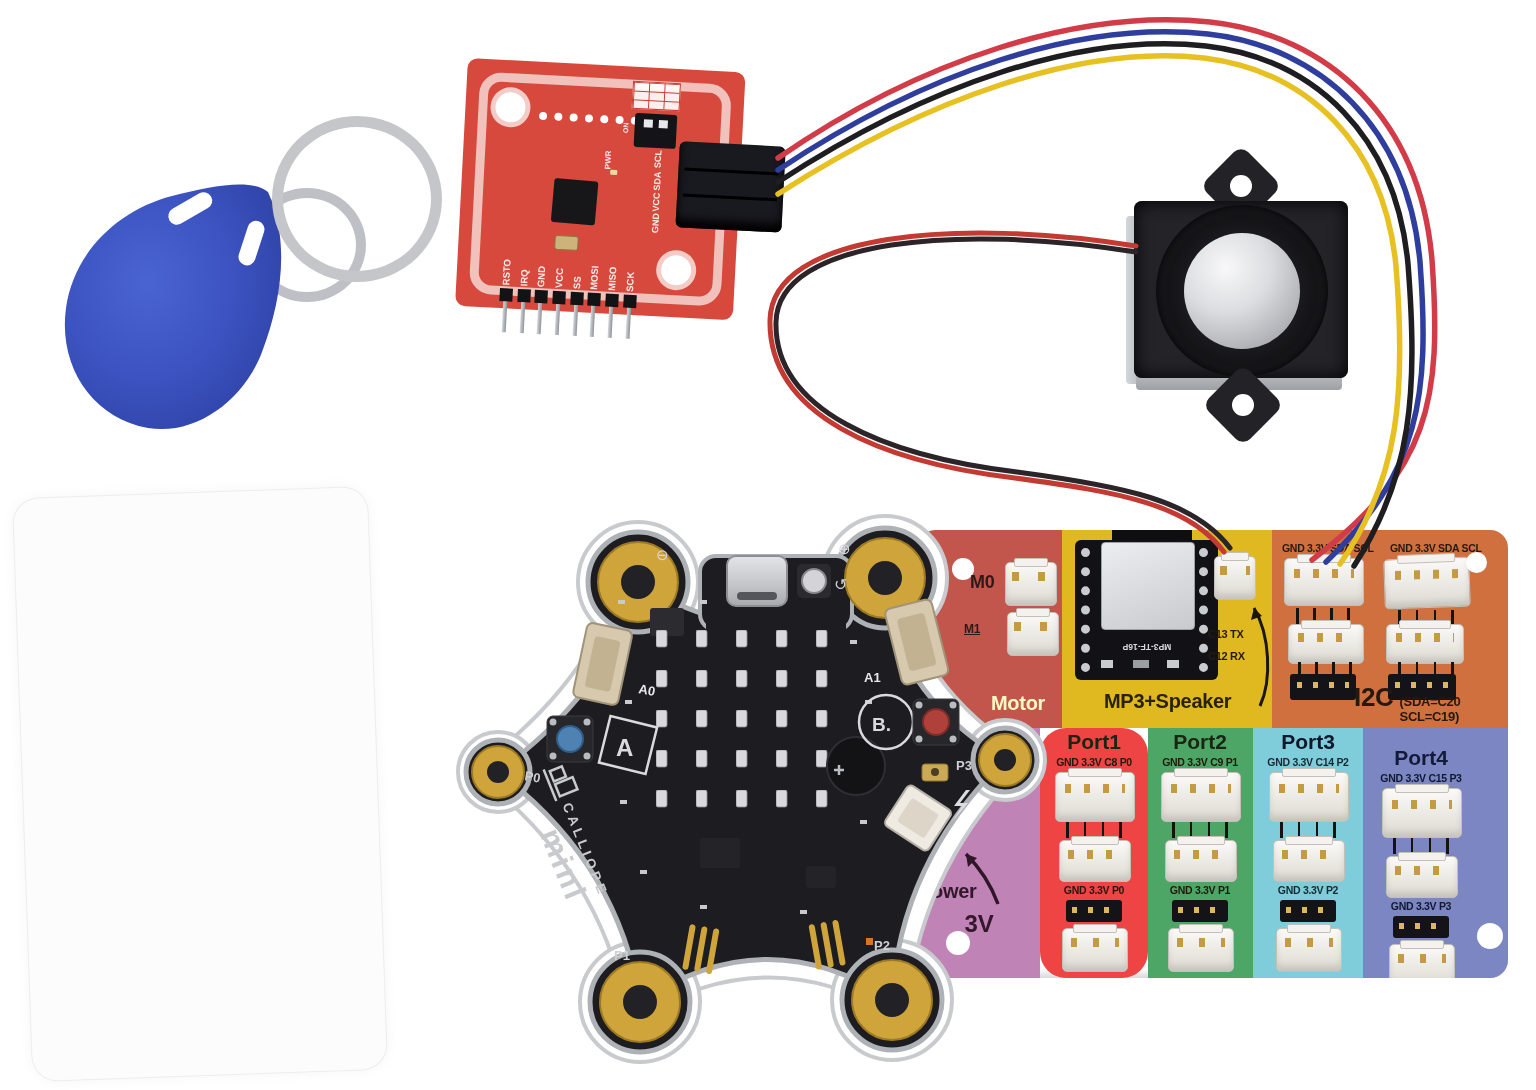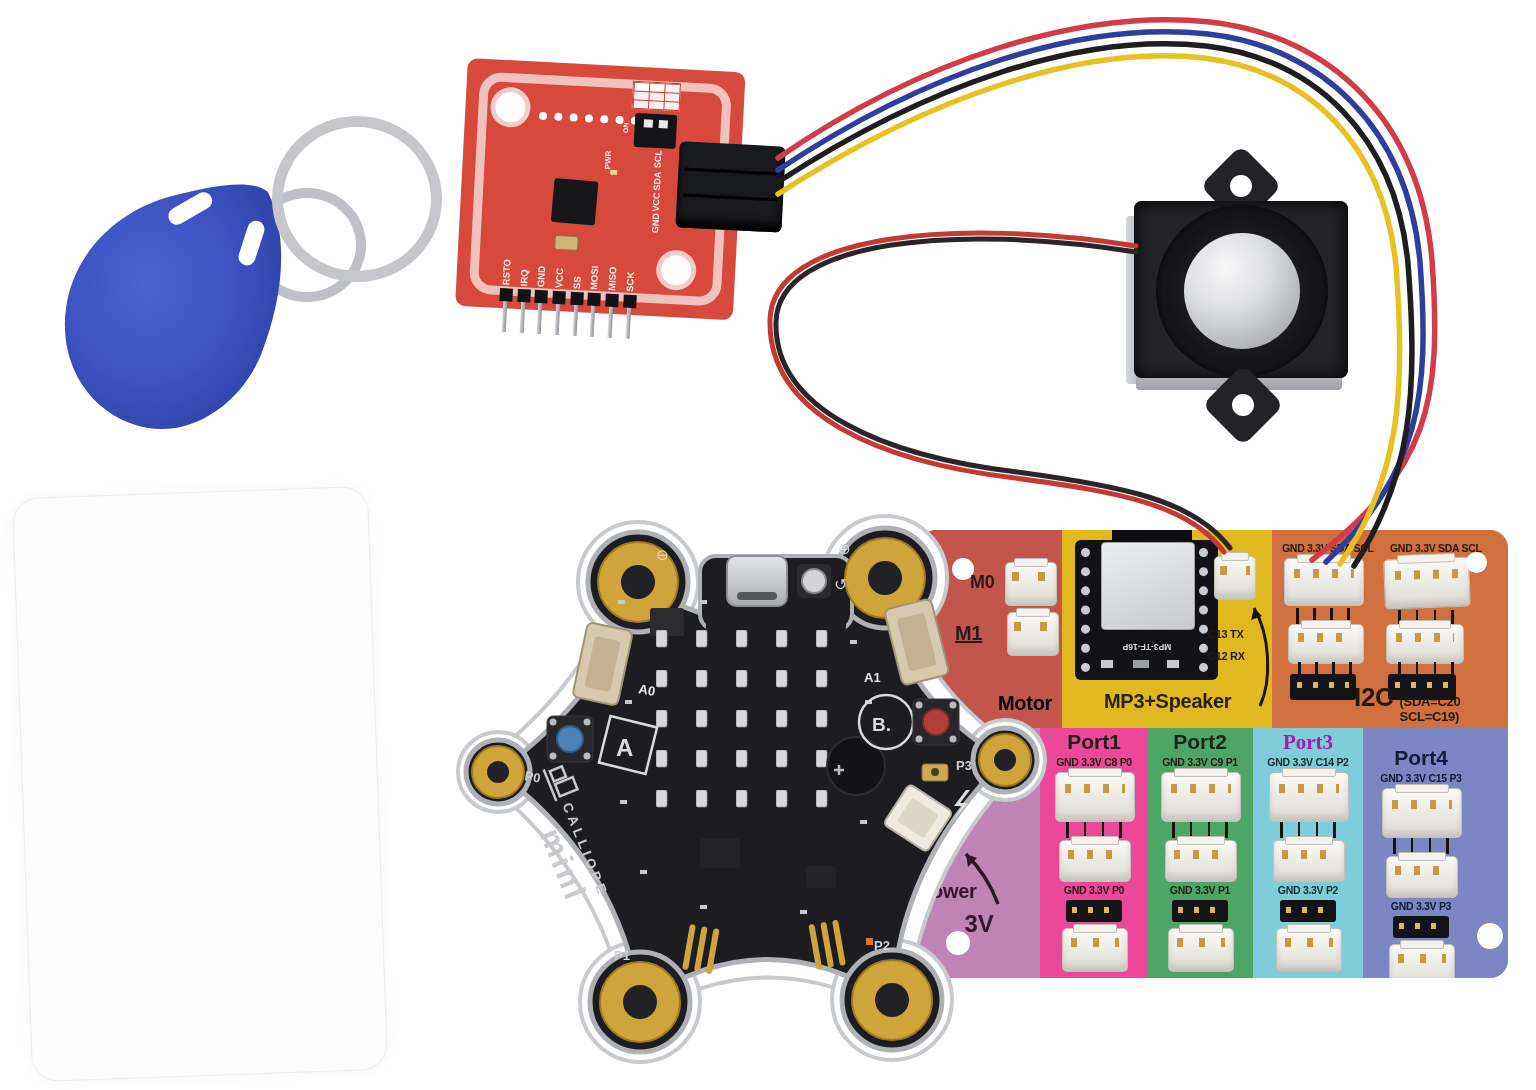--- a/index.html
+++ b/index.html
@@ -164,23 +164,23 @@
   <div class="spk-dome"></div>
   <div class="spk-tab" style="left:1214px;top:376px;"></div>
   <div class="spk-hole" style="left:1232px;top:394px;"></div>
 
   <div class="abs breakout">
 
     <div class="sect" style="left: 0px; top: 0px; width: 144px; height: 198px; background: rgb(195, 86, 76);">
       <div class="holewhite" style="left:34px;top:28px;width:22px;height:22px;"></div>
       <div class="slabel" style="left:52px;top:42px;font-size:18px;color:#2a1b18;">M0</div>
       <div class="jst p2" style="left:87px;top:32px;width:50px;height:42px;"></div>
-      <div class="slabel" style="left:37px;top:92px;font-size:20px;color:#2a1b18;text-decoration:underline;">M1</div>
+      <div class="slabel" style="left:46px;top:92px;font-size:12px;color:#2a1b18;text-decoration:underline;">M1</div>
       <div class="jst p2" style="left:89px;top:82px;width:50px;height:42px;"></div>
-      <div class="slabel" style="left:80px;top:162px;font-size:20px;color:#000000;">Motor</div>
+      <div class="slabel" style="left:73px;top:162px;font-size:20px;color:#fef9c3;">Motor</div>
     </div>
 
     <div class="sect" style="left: 144px; top: 0px; width: 210px; height: 198px; background: rgb(223, 185, 31);">
       <div class="abs" style="left:50px;top:-3px;width:80px;height:18px;background:#0e0e11;border-radius:3px;"></div>
       <div class="mp3mod" style="left:13px;top:10px;width:143px;height:140px;">
         <div class="pincol" style="left:6px;top:8px;height:124px;"></div>
         <div class="pincol" style="left:124px;top:8px;height:124px;"></div>
         <div class="sdcard" style="left:26px;top:2px;width:92px;height:86px;"></div>
         <div style="position:absolute;left:24px;top:102px;width:96px;text-align:center;font-size:8.5px;font-weight:bold;color:#d9d9dd;transform:rotate(180deg);">MP3-TF-16P</div>
         <div class="abs" style="left:26px;top:120px;width:12px;height:8px;background:#c8cbd0;"></div>
@@ -240,21 +240,21 @@
     <div class="sect" style="left: 0px; top: 198px; width: 122px; height: 250px; background: rgb(192, 131, 181);">
       <svg class="abs" style="left:28px;top:110px;" width="60" height="70" viewBox="0 0 60 70">
         <path d="M 52 66 C 44 44 34 30 20 16" fill="none" stroke="#301629" stroke-width="3.5"></path>
         <path d="M 20 16 l 2 13 l 9 -9 z" fill="#301629"></path>
       </svg>
       <div class="slabel" style="left:0;top:152px;width:122px;text-align:left;font-size:20px;color:#33172c;">Power</div>
       <div class="slabel" style="left:0;top:182px;width:122px;text-align:center;font-size:24px;color:#33172c;">3V</div>
       <div class="holewhite" style="left:28px;top:203px;width:24px;height:24px;"></div>
     </div>
 
-    <div class="sect" style="left: 122px; top: 198px; width: 108px; height: 250px; background: #ec4899;">
+    <div class="sect" style="left: 122px; top: 198px; width: 108px; height: 250px; background: #ef4444; border-radius: 26px;">
       <div class="abs" style="left:6px;top:0;width:96px;height:250px;">
         <div class="porttitle" style="top:2px;">Port1</div>
         <div class="portsub" style="top:28px;">GND 3.3V C8 P0</div>
         <div class="jst" style="left:9px;top:44px;width:78px;height:48px;"></div>
         <div class="stubs" style="left:20px;top:94px;width:56px;height:16px;">
             <i></i>
             <i></i>
             <i></i>
             <i></i>
           </div>
@@ -276,21 +276,21 @@
             <i></i>
           </div>
         <div class="jst" style="left:13px;top:112px;width:70px;height:40px;"></div>
         <div class="portsub" style="top:156px;">GND 3.3V P1</div>
         <div class="bheader" style="left:20px;top:172px;width:56px;height:22px;"></div>
         <div class="jst p3" style="left:16px;top:200px;width:64px;height:42px;"></div>
       </div>
     </div>
     <div class="sect" style="left: 335px; top: 198px; width: 110px; height: 250px; background: rgb(127, 205, 218);">
       <div class="abs" style="left:7px;top:0;width:96px;height:250px;">
-        <div class="porttitle" style="top:2px;color:#a21caf;font-family:Liberation Serif, serif;">Port3</div>
+        <div class="porttitle" style="top:2px;color:#0f172a;">Port3</div>
         <div class="portsub" style="top:28px;color:#142a32;">GND 3.3V C14 P2</div>
         <div class="jst" style="left:9px;top:44px;width:78px;height:48px;"></div>
         <div class="stubs" style="left:20px;top:94px;width:56px;height:16px;">
             <i></i>
             <i></i>
             <i></i>
             <i></i>
           </div>
         <div class="jst" style="left:13px;top:112px;width:70px;height:40px;"></div>
         <div class="portsub" style="top:156px;color:#142a32;">GND 3.3V P2</div>

